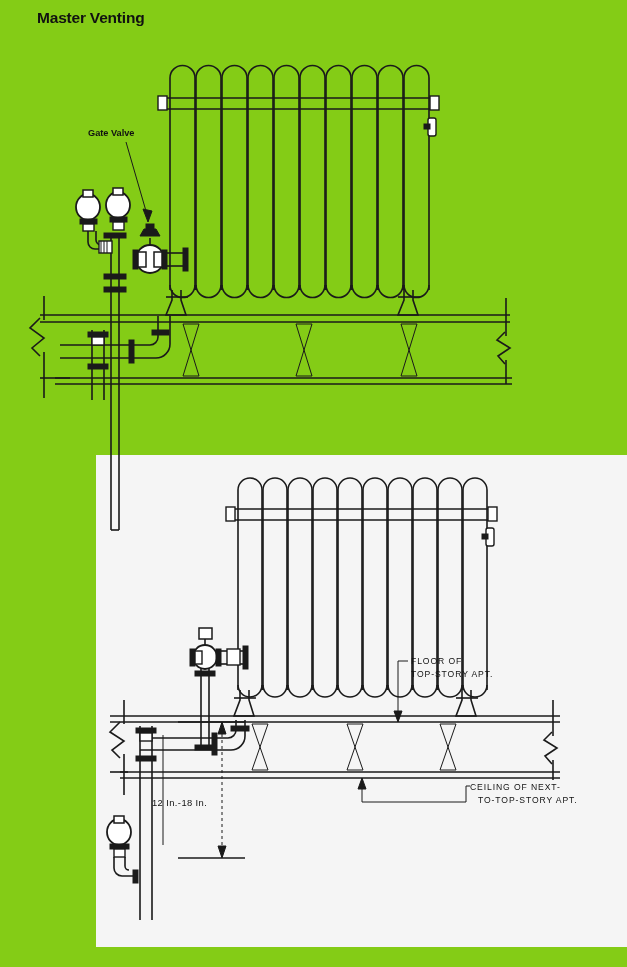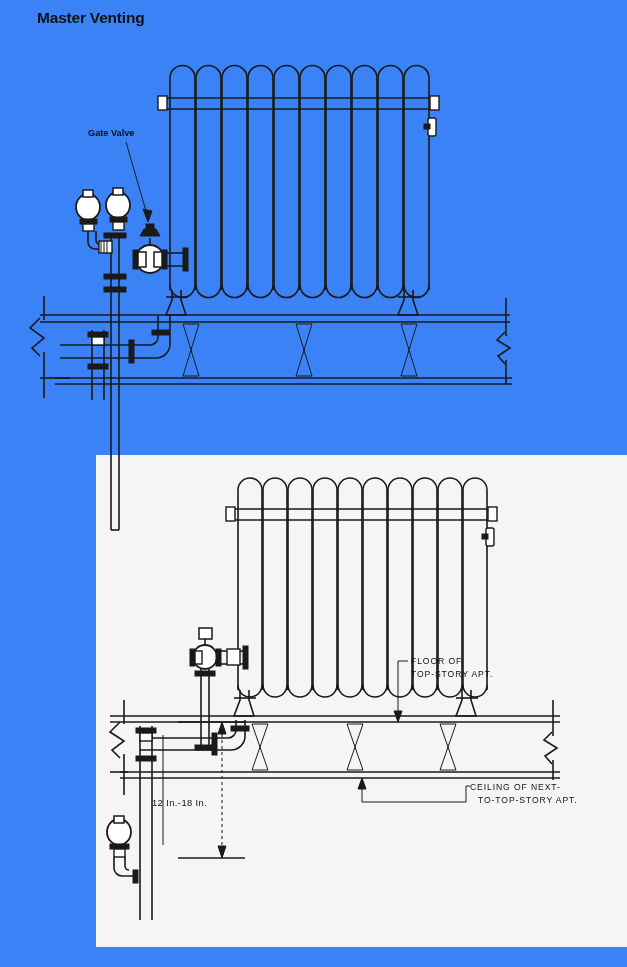--- a/index.html
+++ b/index.html
@@ -1,18 +1,18 @@
 <!DOCTYPE html>
 <html><head>
 <meta charset="utf-8">
 <style>
   html,body{margin:0;padding:0;background:#ffffff;}
   body{width:627px;height:967px;position:relative;overflow:hidden;
        font-family:"Liberation Sans",sans-serif;}
-  #root{position:absolute;left:0;top:0;width:627px;height:967px;background:#3b82f6;}
+  #root{position:absolute;left:0;top:0;width:627px;height:967px;background:#84cc16;}
   .title{position:absolute;left:37px;top:9px;font-size:15.5px;font-weight:bold;
          letter-spacing:-0.2px;color:#111;font-family:"Liberation Sans",sans-serif;}
   .lowerpanel{position:absolute;left:96px;top:455px;width:531px;height:492px;
               background:#f5f5f5;}
   svg{position:absolute;left:0;top:0;overflow:visible;}
   .ln{stroke:#1a1a1a;fill:none;}
   .thin{stroke-width:1;}
   .med{stroke-width:1.6;}
   .fillw{fill:#ffffff;stroke:#1a1a1a;}
   .fillk{fill:#1a1a1a;stroke:#1a1a1a;}

